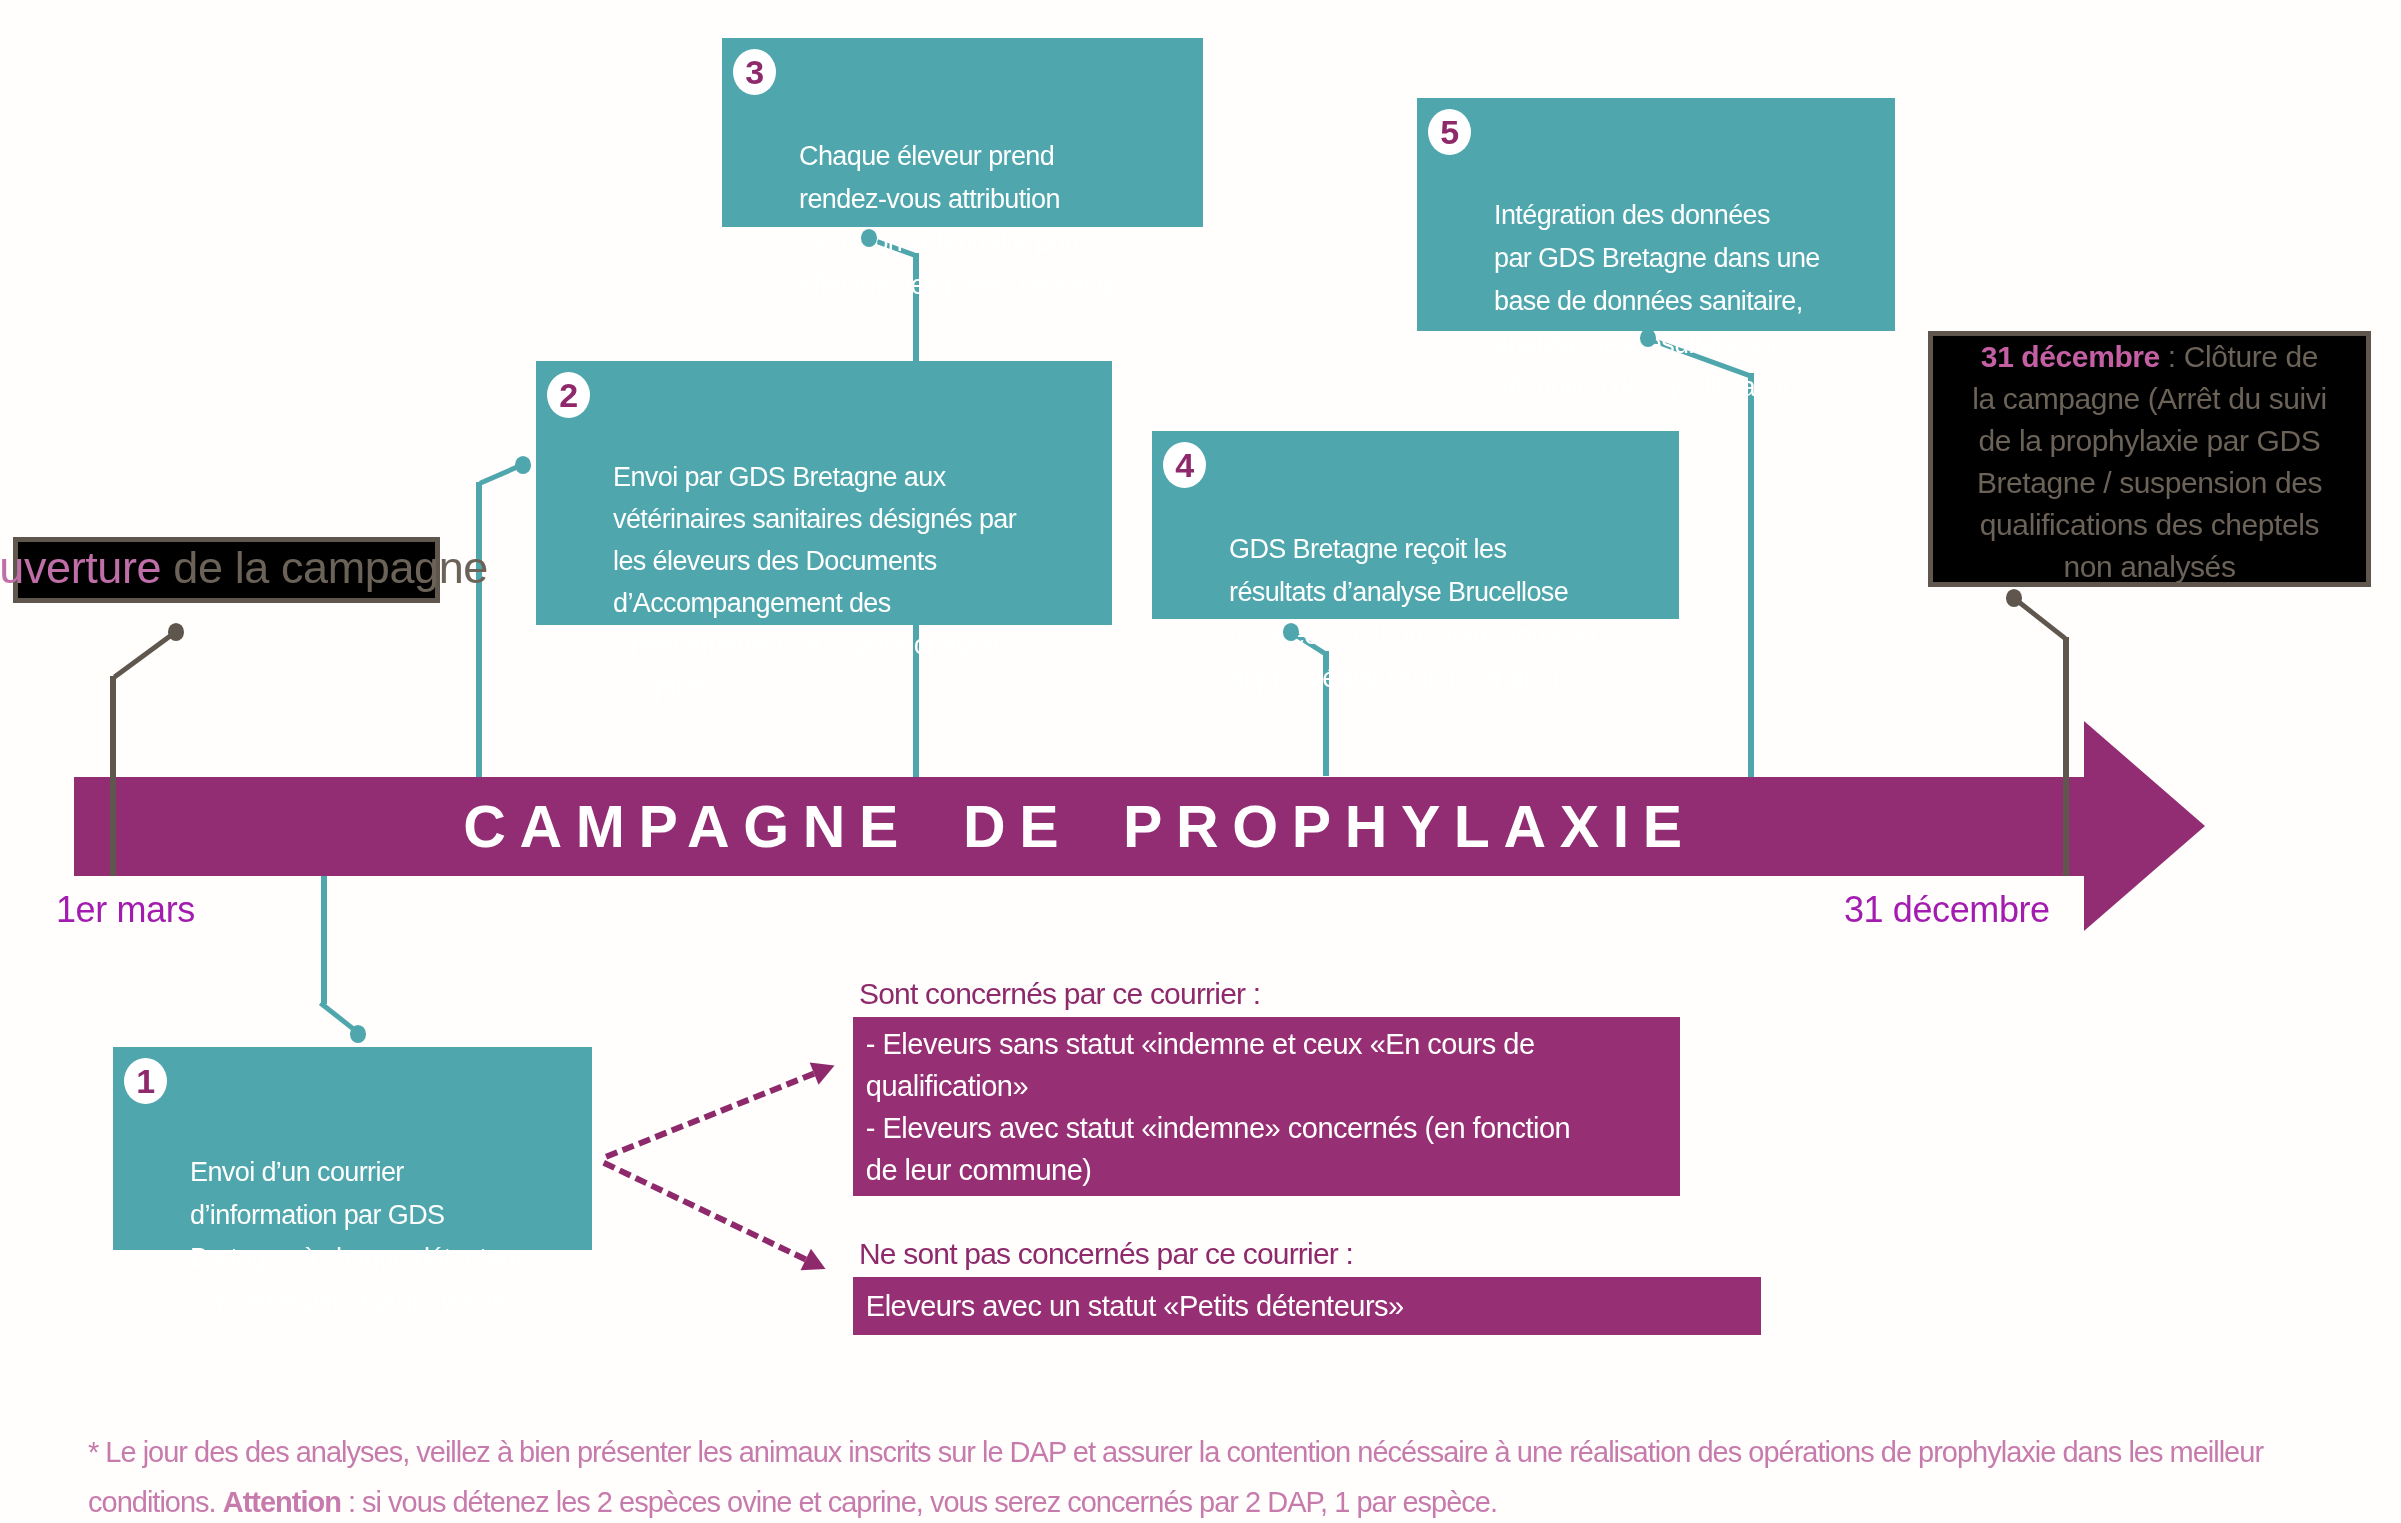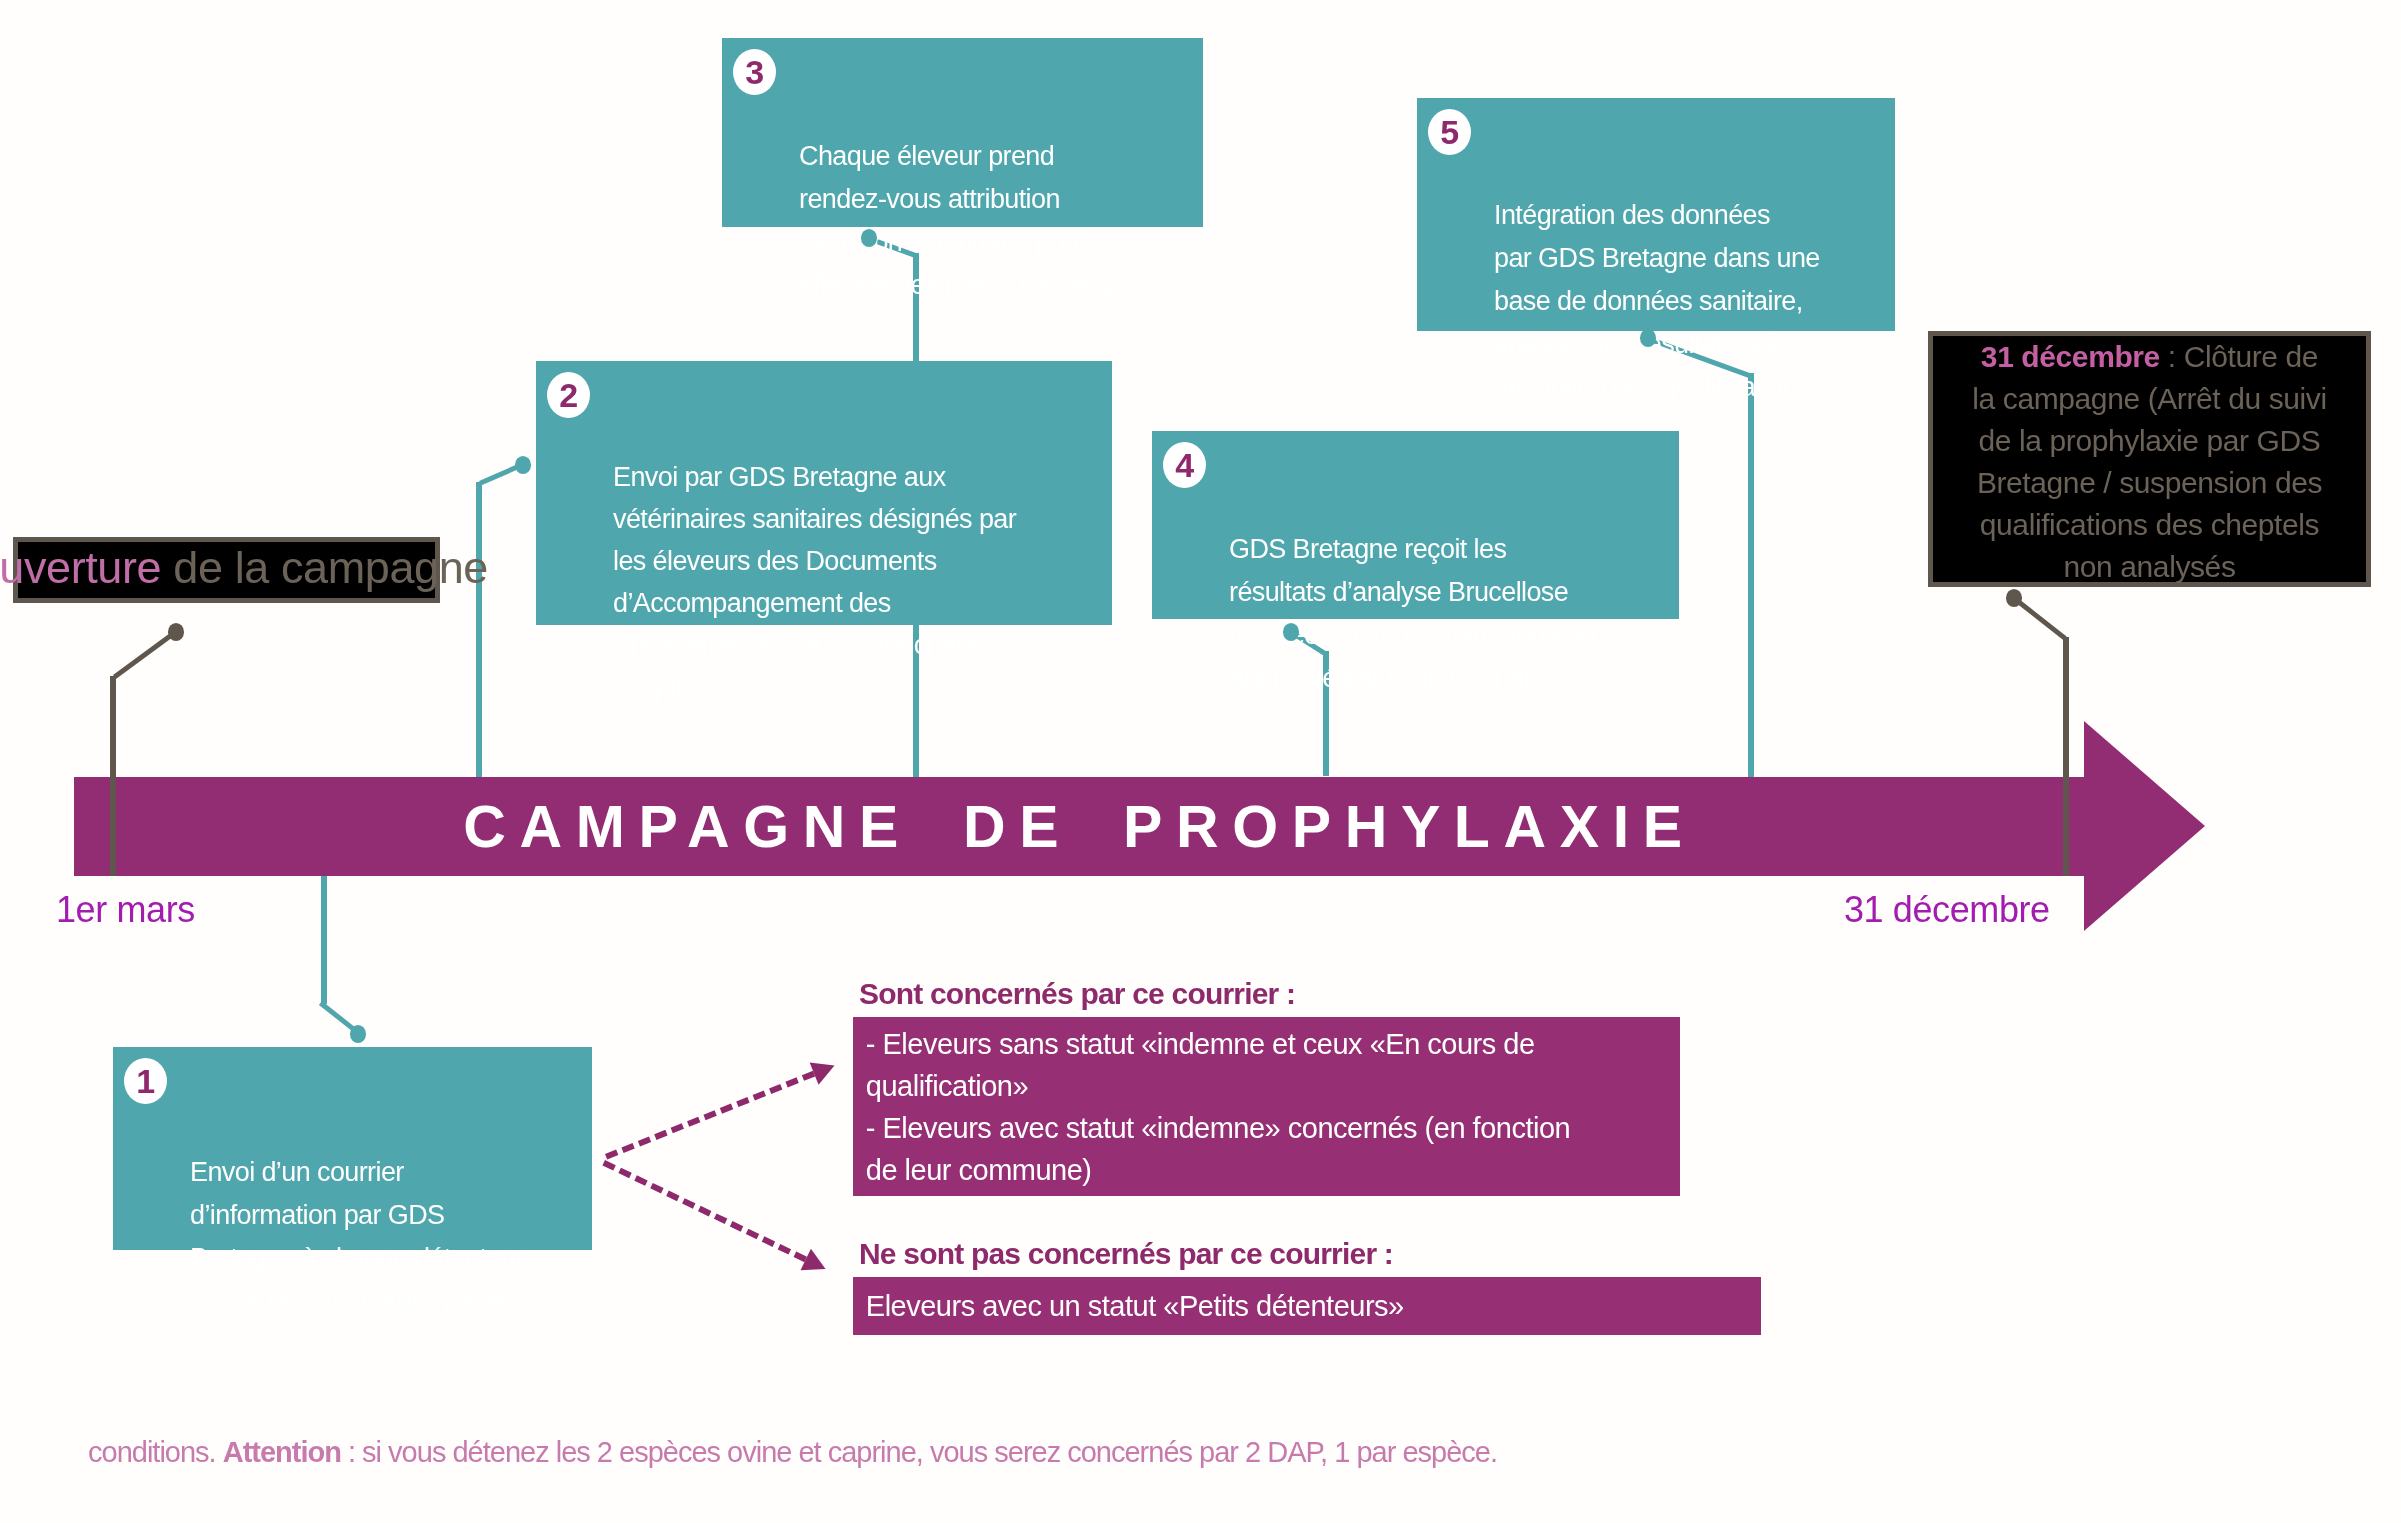--- a/index.html
+++ b/index.html
@@ -41,21 +41,21 @@
   }
   .datelabel{color:#a21caf;font-size:36px;letter-spacing:-0.4px;z-index:2;}
   
   .seg{height:0;border-top:5.6px solid #4fa7ad;transform-origin:0 0;z-index:0;}
   .seg.gray{border-top-color:#5f574e;z-index:5;}
   .vseg{width:5.6px;background:#4fa7ad;z-index:0;}
   .vseg.gray{background:#5f574e;z-index:5;}
   .dot{width:16px;height:17.6px;border-radius:50%;background:#4fa7ad;z-index:3;}
   .dot.gray{background:#5f574e;}
   
-  .phead{color:#8e2a6c;font-weight:bold;font-size:30px;letter-spacing:-0.8px;z-index:2;}
+  .phead{color:#8e2a6c;font-weight:normal;font-size:30px;letter-spacing:-0.8px;z-index:2;}
   .pbox{
     background:#962f73;color:#ffffff;z-index:2;box-sizing:border-box;
     font-size:29px;letter-spacing:-0.5px;line-height:42px;white-space:pre-line;
     padding:6.4px 12.8px;
   }
   
   .dasharrow{height:0;border-top:6.4px dashed #8e2a6c;transform-origin:0 0;z-index:2;}
   .dasharrow .tip{
     position:absolute;right:-22.4px;top:-15px;width:0;height:0;
     border-top:12px solid transparent;border-bottom:12px solid transparent;
@@ -174,15 +174,16 @@
 <div class="abs phead" style="left:859px;top:977px;">Sont concernés par ce courrier :</div>
 <div class="abs pbox" style="left:853px;top:1017px;width:827px;height:179px;">- Eleveurs sans statut «indemne et ceux «En cours de
 qualification»
 - Eleveurs avec statut «indemne» concernés (en fonction
 de leur commune)</div>
 
 <div class="abs phead" style="left:859px;top:1237px;">Ne sont pas concernés par ce courrier :</div>
 <div class="abs pbox" style="left:853px;top:1277px;width:908px;height:58px;display:flex;align-items:center;">Eleveurs avec un statut «Petits détenteurs»</div>
 
 <div class="abs footnote" style="left:88px;top:1427px;width:2314px;overflow:hidden;">
+  <div class="ln">* Le jour des des analyses, veillez à bien présenter les animaux inscrits sur le DAP et assurer la contention nécéssaire à une réalisation des opérations de prophylaxie dans les meilleur</div>
   <div class="ln"><span>conditions. </span><span class="bold">Attention</span><span> : si vous détenez les 2 espèces ovine et caprine, vous serez concernés par 2 DAP, 1 par espèce.</span></div>
 </div>
 
 
 </body></html>

